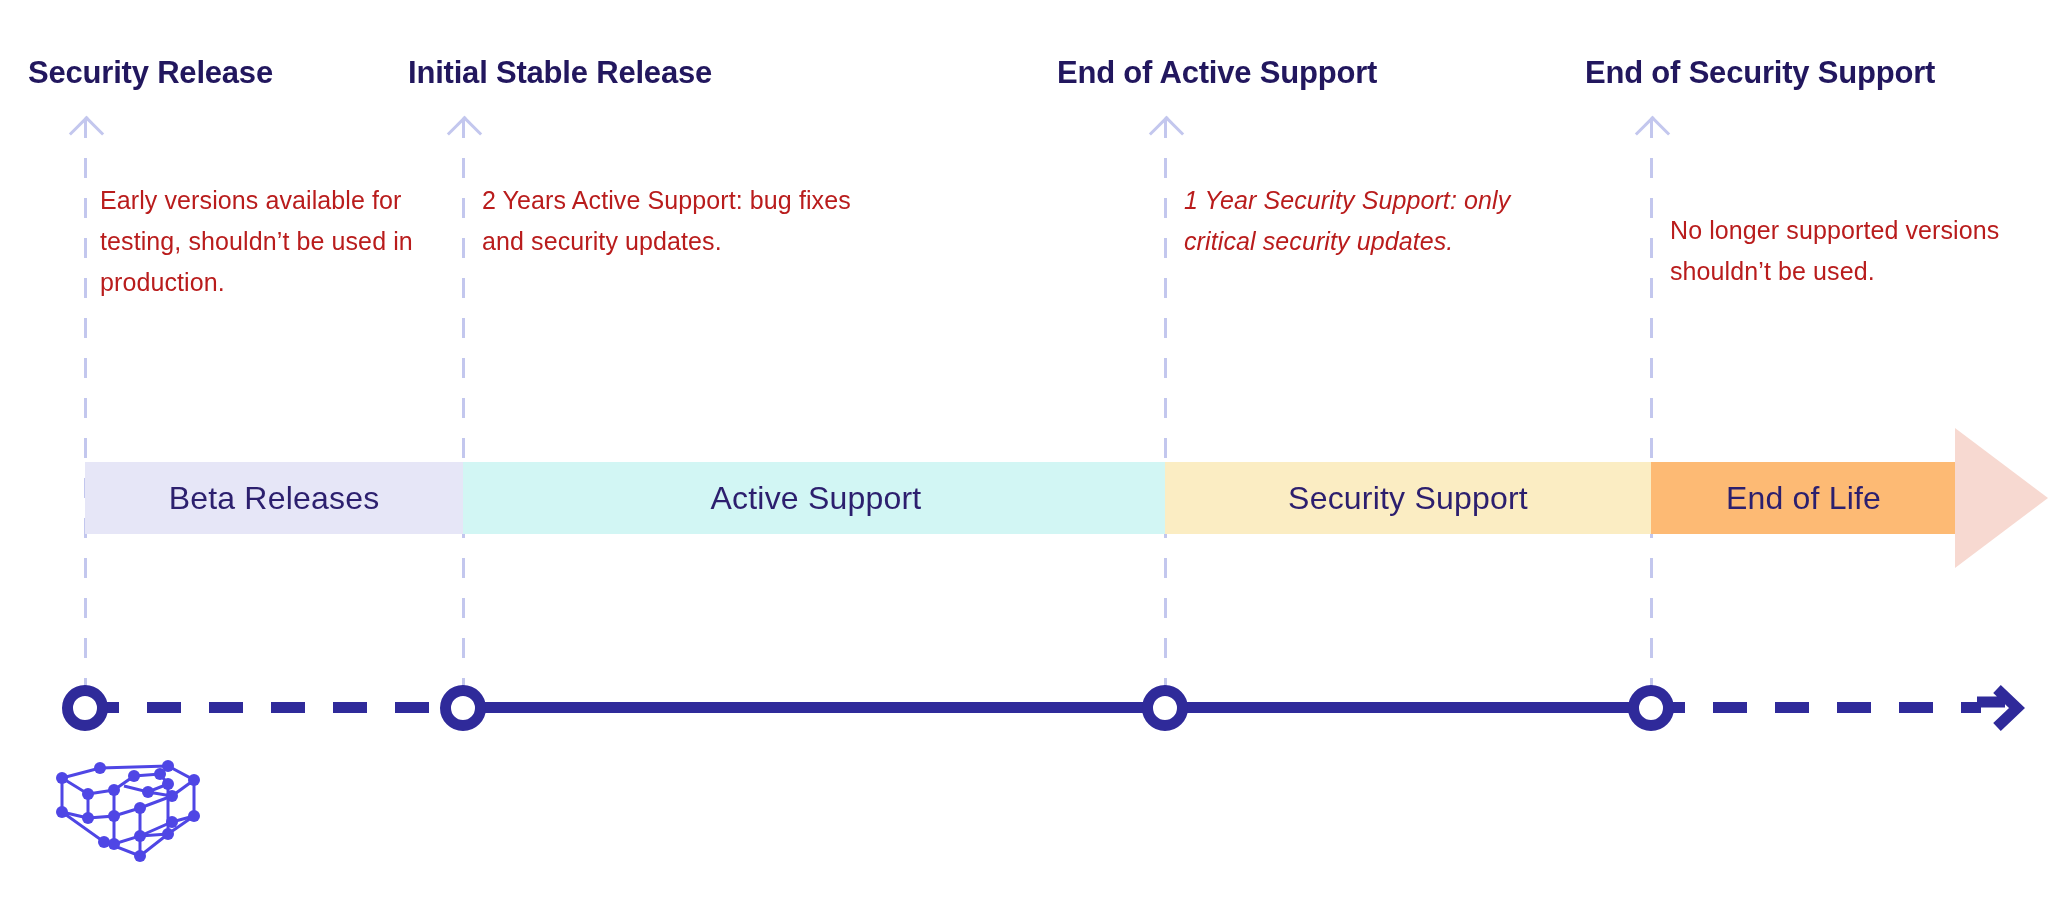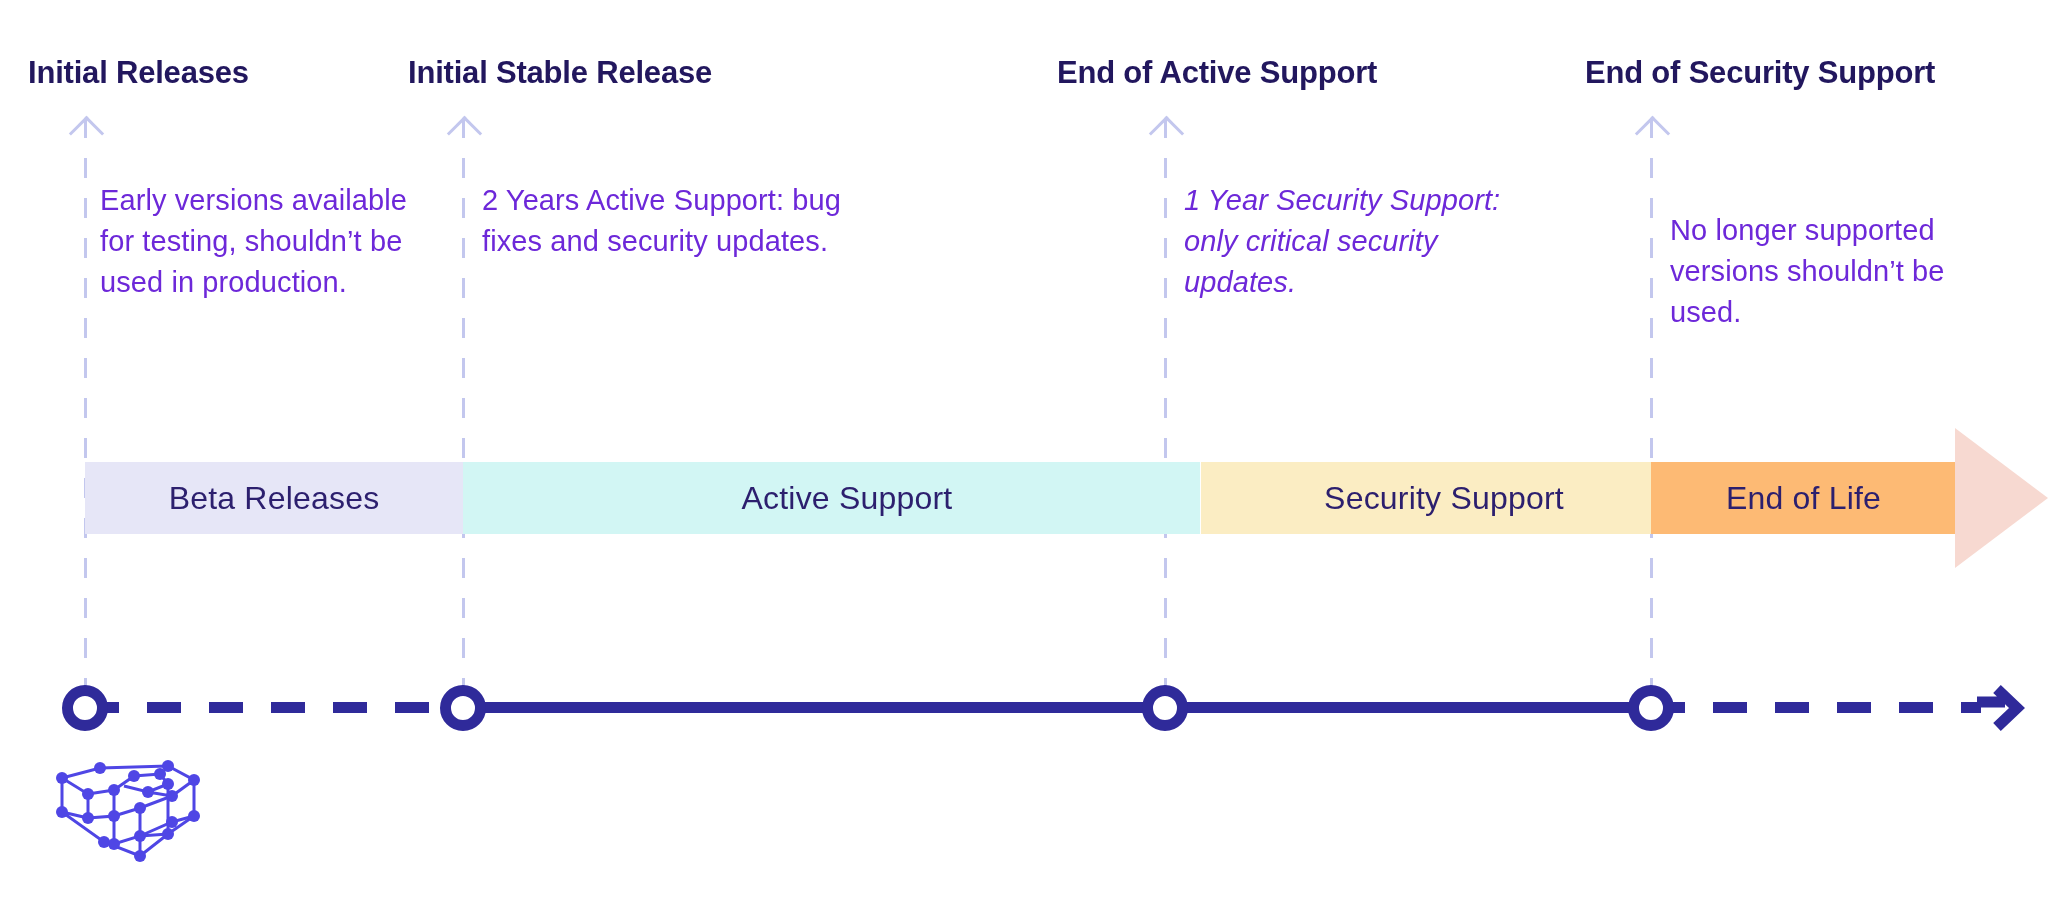--- a/index.html
+++ b/index.html
@@ -52,23 +52,23 @@
     font-size: 31px;
     font-weight: bold;
     letter-spacing: -0.2px;
     color: #22175e;
     white-space: nowrap;
   }
 
   
   .col-body {
     position: absolute;
-    font-size: 29px;
+    font-size: 25px;
     line-height: 41px;
-    color: #6d28d9;
+    color: #b91c1c;
     letter-spacing: 0.1px;
   }
 
   
   .band {
     position: absolute;
     top: 462px;
     height: 72px;
     display: flex;
     align-items: center;
@@ -140,41 +140,41 @@
       <div class="guide-arrowhead" style="left: 74px; top: 121px;"></div>
       <div class="guide" style="left: 462px;"></div>
       <div class="guide-arrowhead" style="left: 452px; top: 121px;"></div>
       <div class="guide" style="left: 1164px;"></div>
       <div class="guide-arrowhead" style="left: 1154px; top: 121px;"></div>
       <div class="guide" style="left: 1650px;"></div>
       <div class="guide-arrowhead" style="left: 1640px; top: 121px;"></div>
     </div>
 
   <div id="headings">
-      <div class="col-heading" style="left: 28px; top: 55px;">Initial Releases</div>
+      <div class="col-heading" style="left: 28px; top: 55px;">Security Release</div>
       <div class="col-heading" style="left: 408px; top: 55px;">Initial Stable Release</div>
       <div class="col-heading" style="left: 1057px; top: 55px;">End of Active Support</div>
       <div class="col-heading" style="left: 1537px; top: 55px; margin-left: 48px;">End of Security Support</div>
     </div>
 
   <div id="bodies">
       <div class="col-body" style="left: 100px; top: 180px; width: 330px;">Early versions available for testing, shouldn’t be used in production.</div>
       <div class="col-body" style="left: 482px; top: 180px; width: 370px;">2 Years Active Support: bug fixes and security updates.</div>
       <div class="col-body" style="left: 1184px; top: 180px; width: 340px; font-style: italic;">1 Year Security Support: only critical security updates.</div>
       <div class="col-body" style="left: 1670px; top: 180px; width: 330px; margin-top: 30px;">No longer supported versions shouldn’t be used.</div>
     </div>
 
   <div id="bands">
       <div class="band" style="left: 85px; width: 378px; background: rgb(230, 230, 247);">
         <span class="band-label">Beta Releases</span>
       </div>
-      <div class="band" style="left: 463px; width: 706px; background: rgb(210, 246, 244); padding-left: 31px;">
+      <div class="band" style="left: 463px; width: 706px; background: rgb(210, 246, 244);">
         <span class="band-label">Active Support</span>
       </div>
-      <div class="band" style="left: 1165px; width: 486px; background: rgb(251, 237, 195); margin-left: 36px;">
+      <div class="band" style="left: 1165px; width: 486px; background: rgb(251, 237, 195);">
         <span class="band-label">Security Support</span>
       </div>
       <div class="band" style="left: 1651px; width: 305px; background: #fdba74;">
         <span class="band-label">End of Life</span>
       </div>
     </div>
   <div class="band-arrowhead"></div>
 
   <div id="timeline">
       <div class="tl-dashed" style="left: 85px; width: 378px; top: 702px;"></div>

